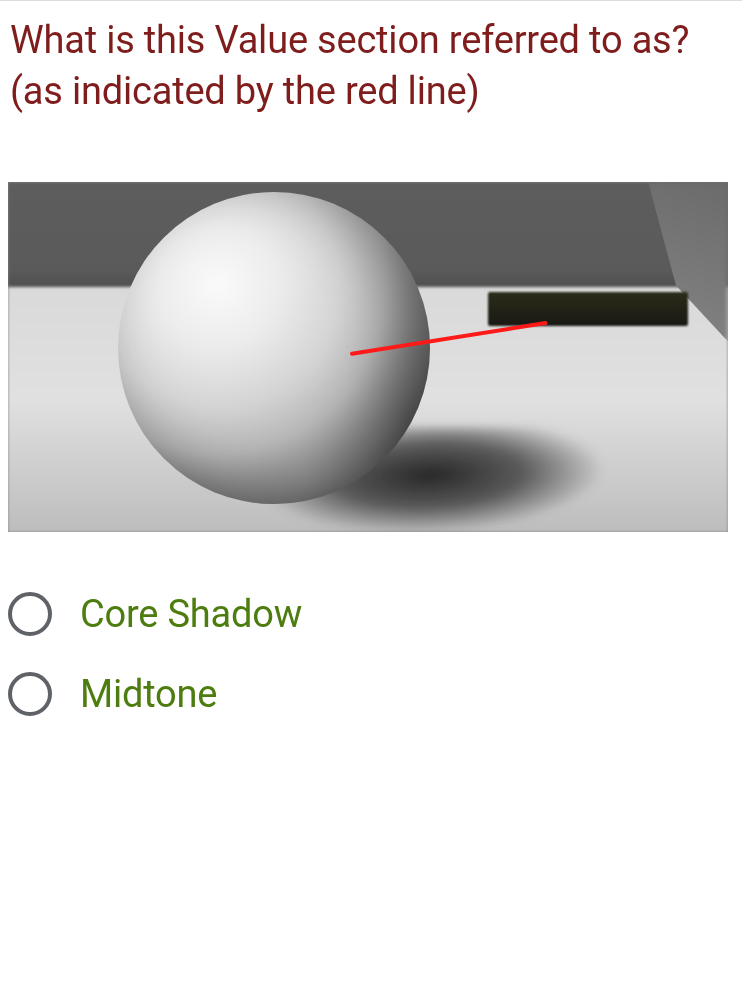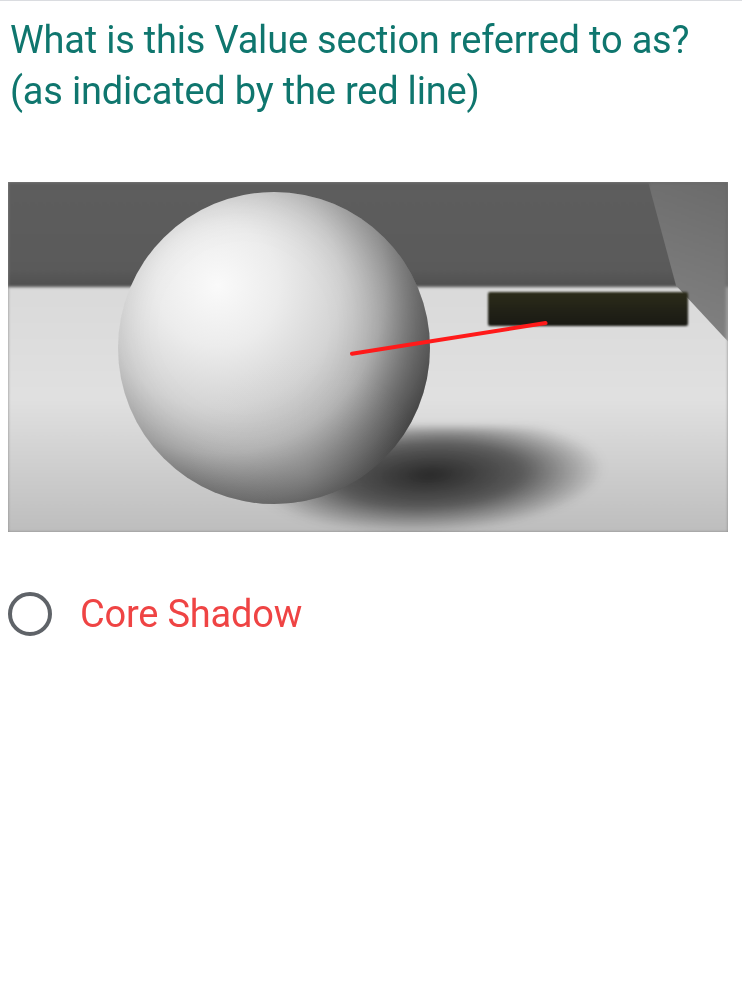--- a/index.html
+++ b/index.html
@@ -11,21 +11,21 @@
     color: #202124;
   }
   .container {
     width: 100%;
     padding: 0 0 24px 0;
     border-top: 1px solid #dadce0;
   }
   .question {
     font-size: 38px;
     line-height: 1.35;
-    color: #0f766e;
+    color: #7f1d1d;
     padding: 14px 10px 6px 10px;
     letter-spacing: -0.2px;
   }
   .image-block {
     width: 720px;
     height: 350px;
     margin: 58px 0 0 8px;
     position: relative;
     background: #888;
     overflow: hidden;
@@ -106,21 +106,21 @@
   .radio {
     width: 44px; height: 44px;
     border: 4px solid #5f6368;
     border-radius: 50%;
     flex: 0 0 auto;
     margin-right: 28px;
     background: #fff;
   }
   .opt-label {
     font-size: 38px;
-    color: #ef4444;
+    color: #4d7c0f;
     letter-spacing: -0.2px;
   }
 </style>
 </head>
 <body>
 
 <div class="container">
 
   <div class="question">What is this Value section referred to as? (as indicated by the red line)</div>
 
@@ -136,16 +136,20 @@
     <div class="red-line"></div>
   </div>
 
   <div class="options">
 
     <div class="option">
       <div class="radio"></div>
       <div class="opt-label">Core Shadow</div>
     </div>
 
+    <div class="option">
+      <div class="radio"></div>
+      <div class="opt-label">Midtone</div>
+    </div>
 
 
   </div>
 </div>
 
 </body></html>

